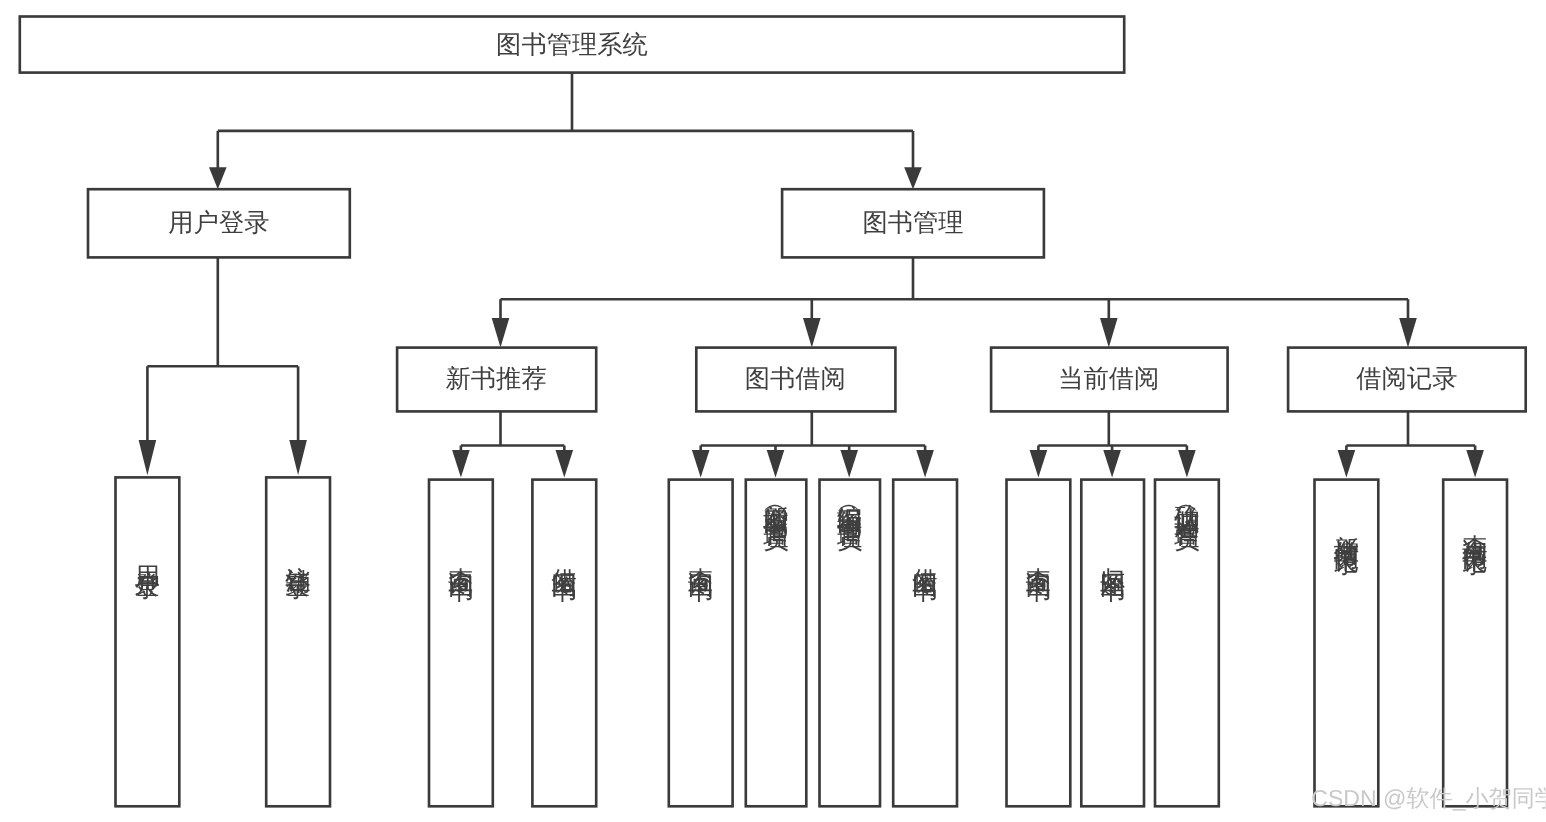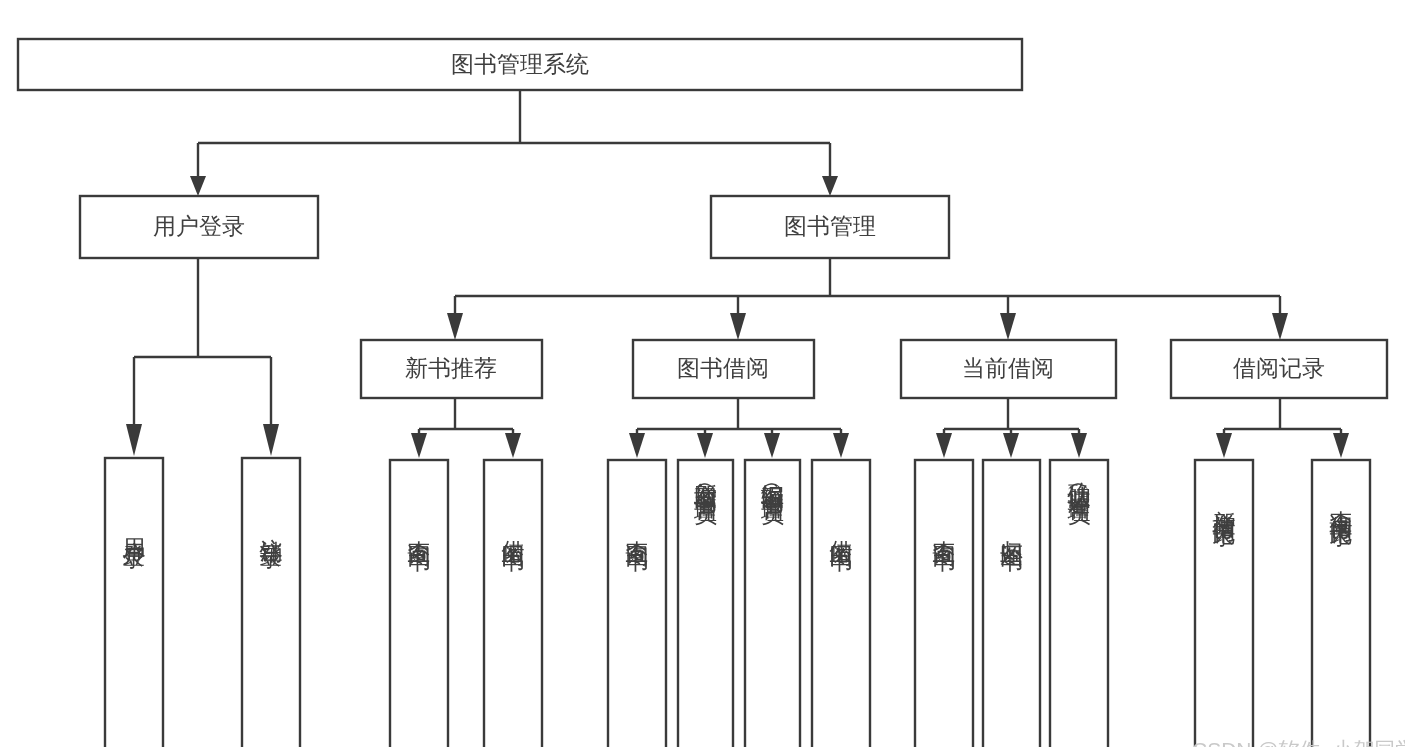--- a/index.html
+++ b/index.html
@@ -13,21 +13,20 @@
     font-family: "Liberation Sans", "DejaVu Sans", sans-serif;
     position: relative;
     overflow: hidden;
   }
   #diagram-root {
     position: absolute;
     left: 0;
     top: 0;
     width: 1405px;
     height: 662px;
-    margin-top: 24px;
   }
   .node-box {
     fill: #ffffff;
     stroke: #3a3a3a;
     stroke-width: 2.4;
   }
   .node-label {
     fill: #3f3f3f;
     font-family: "Liberation Sans", "DejaVu Sans", sans-serif;
     font-size: 23px;

